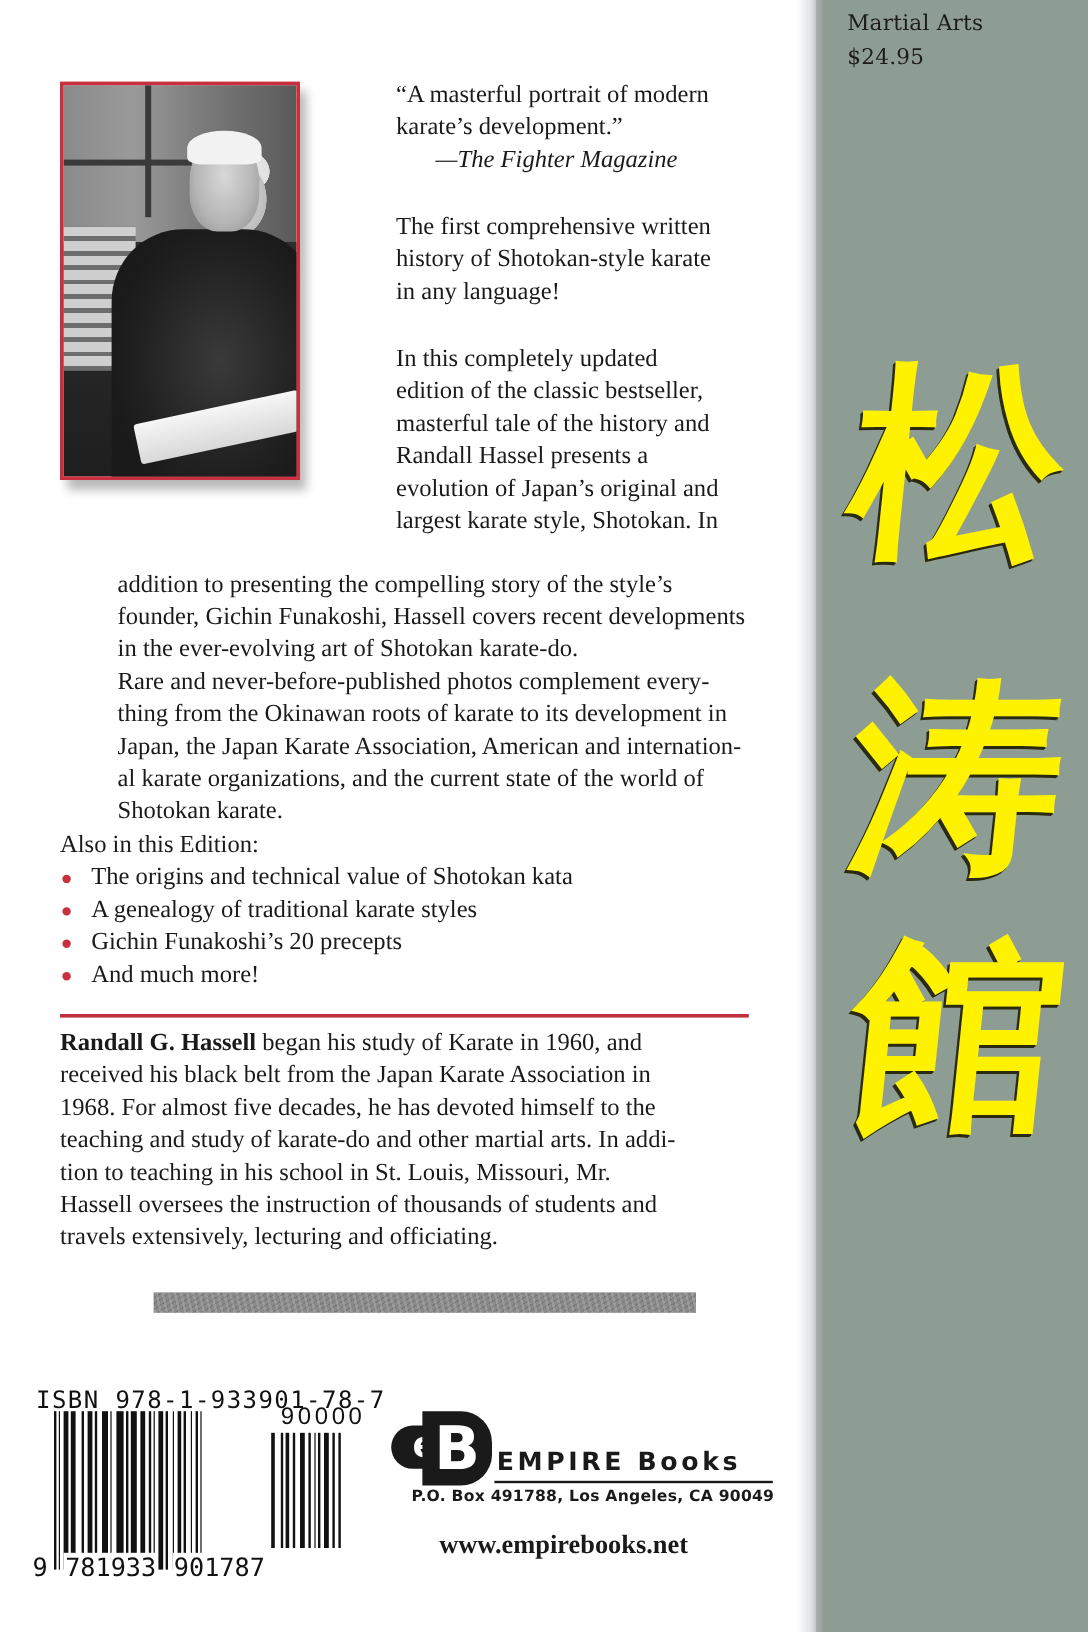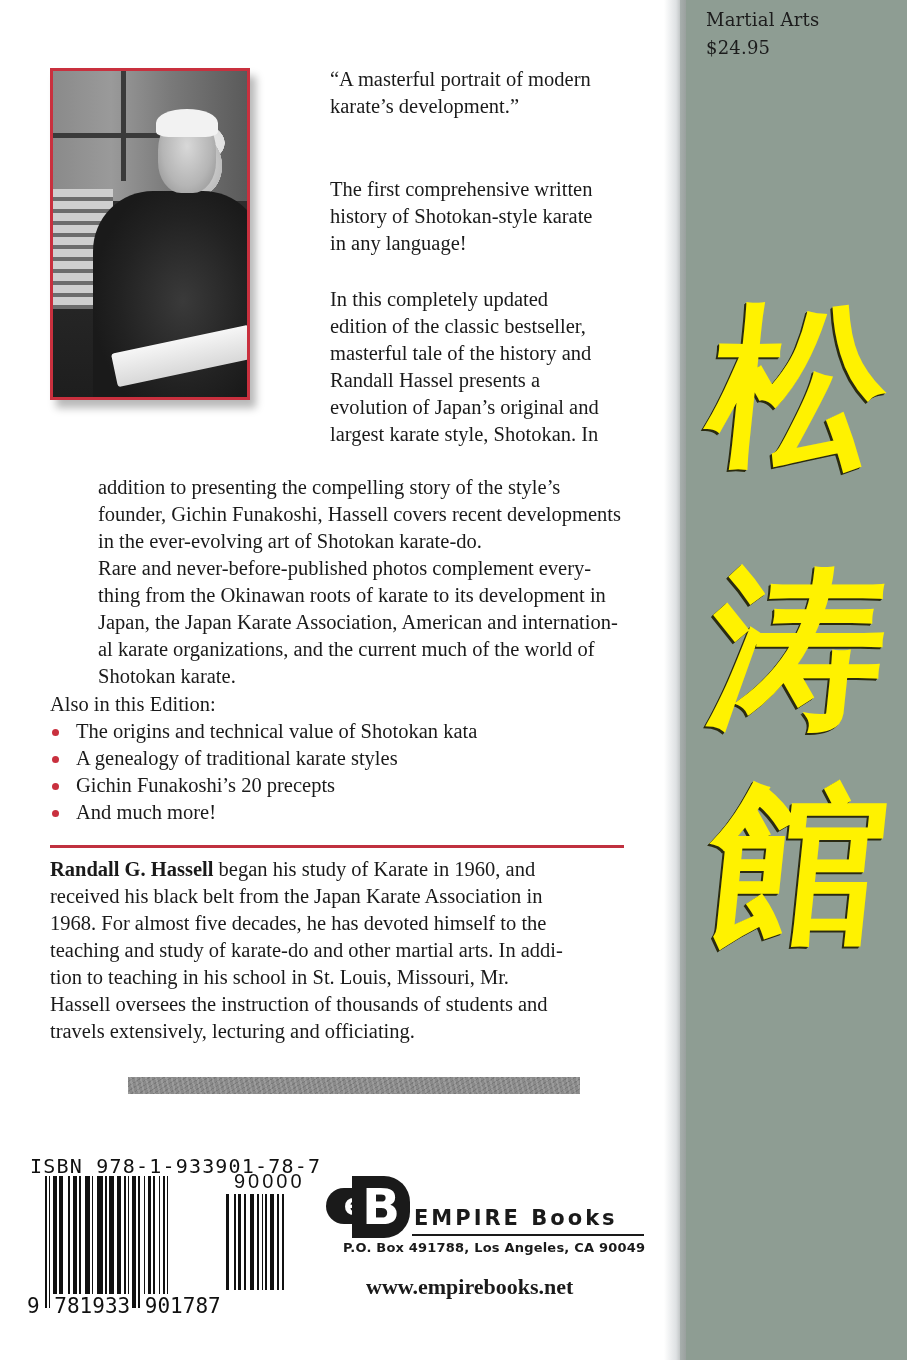--- a/index.html
+++ b/index.html
@@ -156,20 +156,21 @@
   <div class="photo-shelf"></div>
   <div class="photo-robe"></div>
   <div class="photo-face"></div>
   <div class="photo-hair"></div>
   <div class="photo-book"></div>
 </div>
 
 <div class="text quote">
   <div>“A masterful portrait of modern</div>
   <div>karate’s development.”</div>
+  <div class="attr">—The Fighter Magazine</div>
 </div>
 
 <div class="text tagline">
   <div>The first comprehensive written</div>
   <div>history of Shotokan-style karate</div>
   <div>in any language!</div>
 </div>
 
 <div class="text intro">
   <div>In this completely updated</div>
@@ -183,21 +184,21 @@
 <div class="text body-wide p-cont">
   <div>addition to presenting the compelling story of the style’s</div>
   <div>founder, Gichin Funakoshi, Hassell covers recent developments</div>
   <div>in the ever-evolving art of Shotokan karate-do.</div>
 </div>
 
 <div class="text body-wide p-rare">
   <div>Rare and never-before-published photos complement every-</div>
   <div>thing from the Okinawan roots of karate to its development in</div>
   <div>Japan, the Japan Karate Association, American and internation-</div>
-  <div>al karate organizations, and the current much of the world of</div>
+  <div>al karate organizations, and the current state of the world of</div>
   <div>Shotokan karate.</div>
 </div>
 
 <div class="text also-heading">Also in this Edition:</div>
 <ul class="bullets">
   <li><span class="dot"></span><span>The origins and technical value of Shotokan kata</span></li>
   <li><span class="dot"></span><span>A genealogy of traditional karate styles</span></li>
   <li><span class="dot"></span><span>Gichin Funakoshi’s 20 precepts</span></li>
   <li><span class="dot"></span><span>And much more!</span></li>
 </ul>

